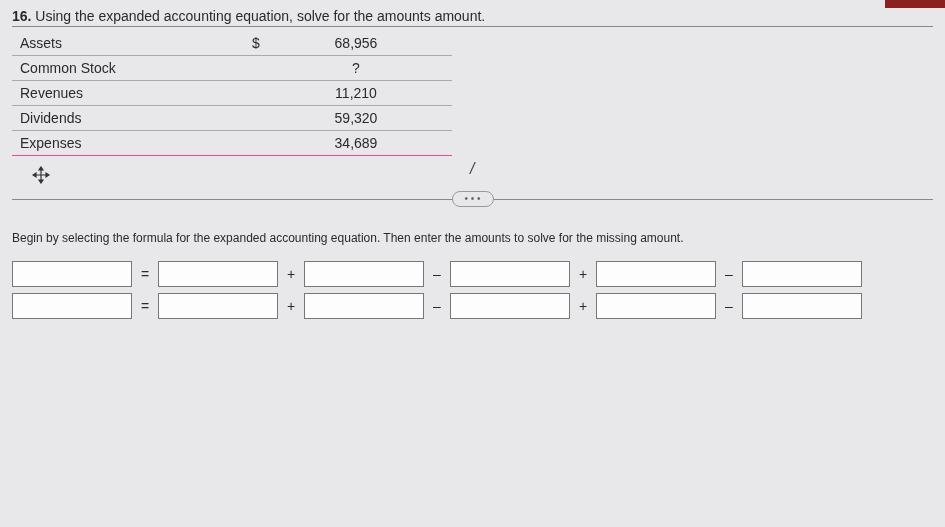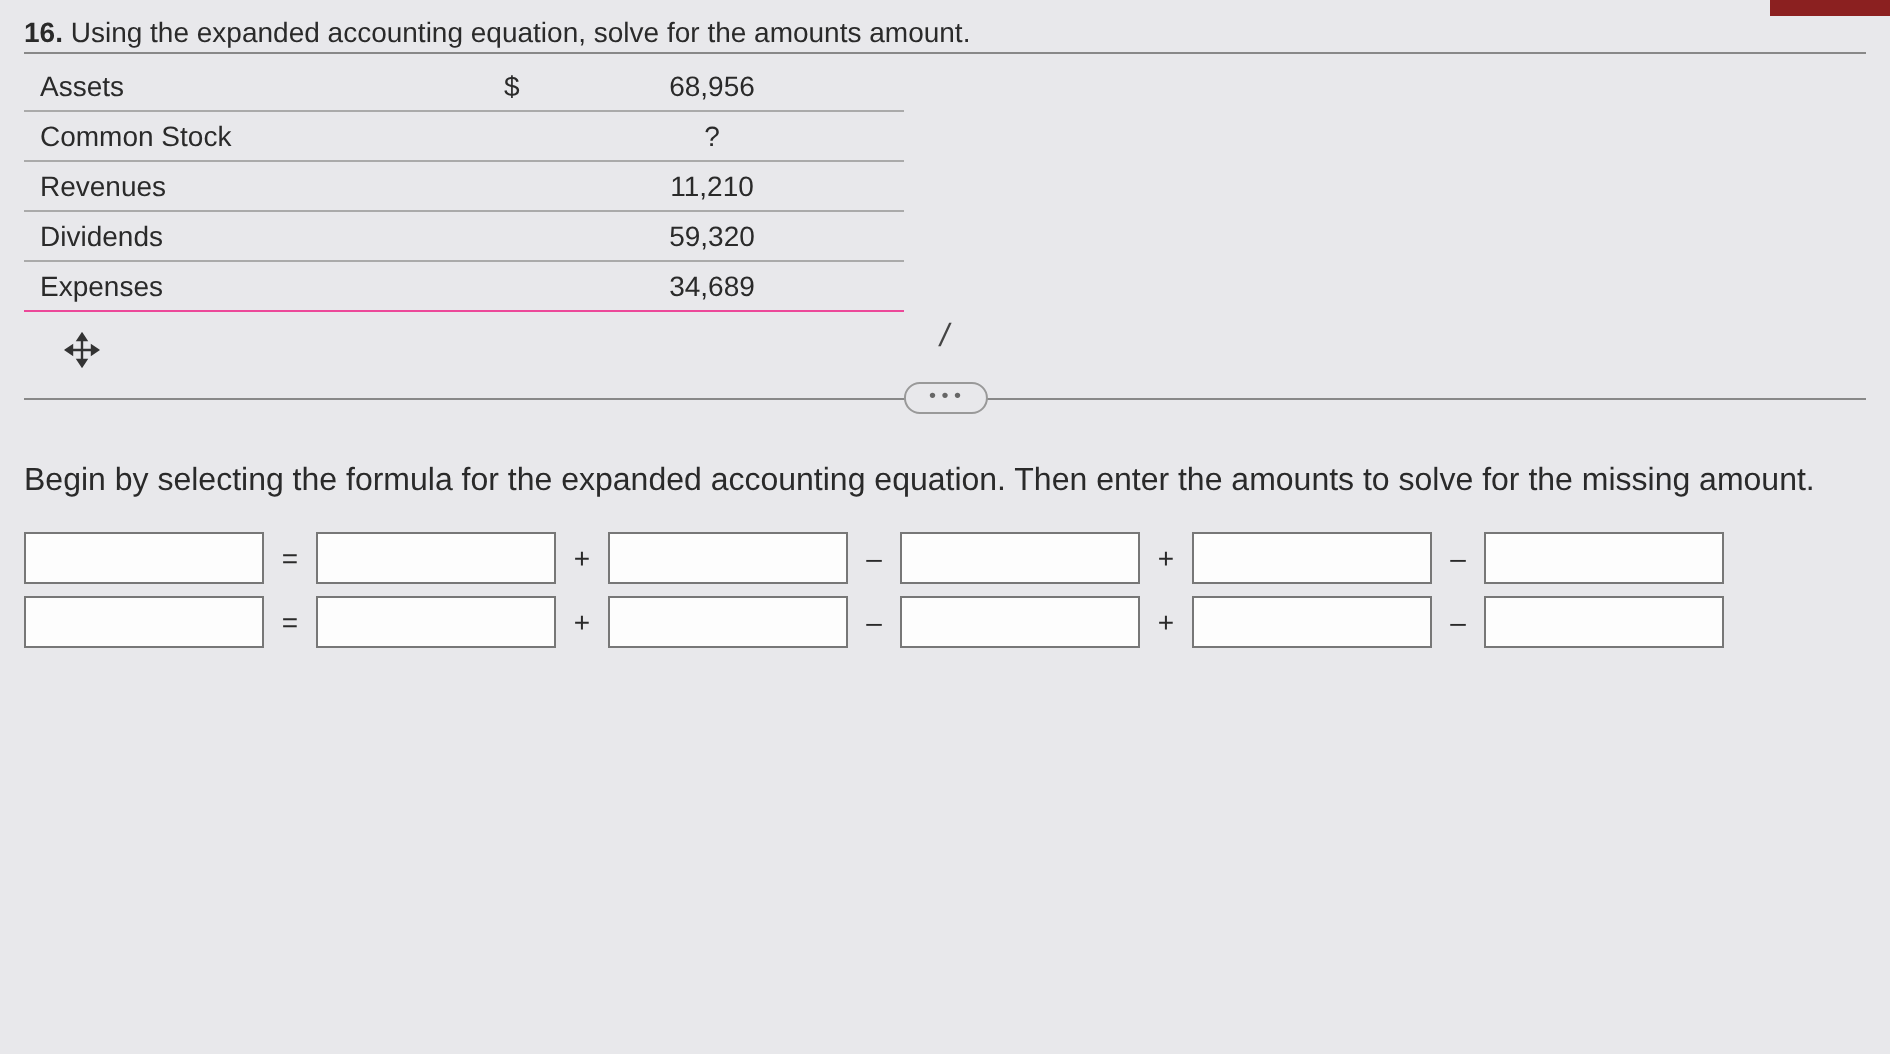--- a/index.html
+++ b/index.html
@@ -60,21 +60,21 @@
       border-radius: 10px;
       padding: 0 12px;
       font-size: 10px;
       color: #666;
       line-height: 14px;
       cursor: pointer;
     }
     .instruction {
       margin-top: 30px;
       margin-bottom: 14px;
-      font-size: 16px;
+      font-size: 12px;
       line-height: 1.4;
     }
     .equation-rows { display: flex; flex-direction: column; gap: 6px; }
     .equation-row {
       display: flex;
       align-items: center;
       gap: 6px;
     }
     .input-box {
       border: 1px solid #777;

